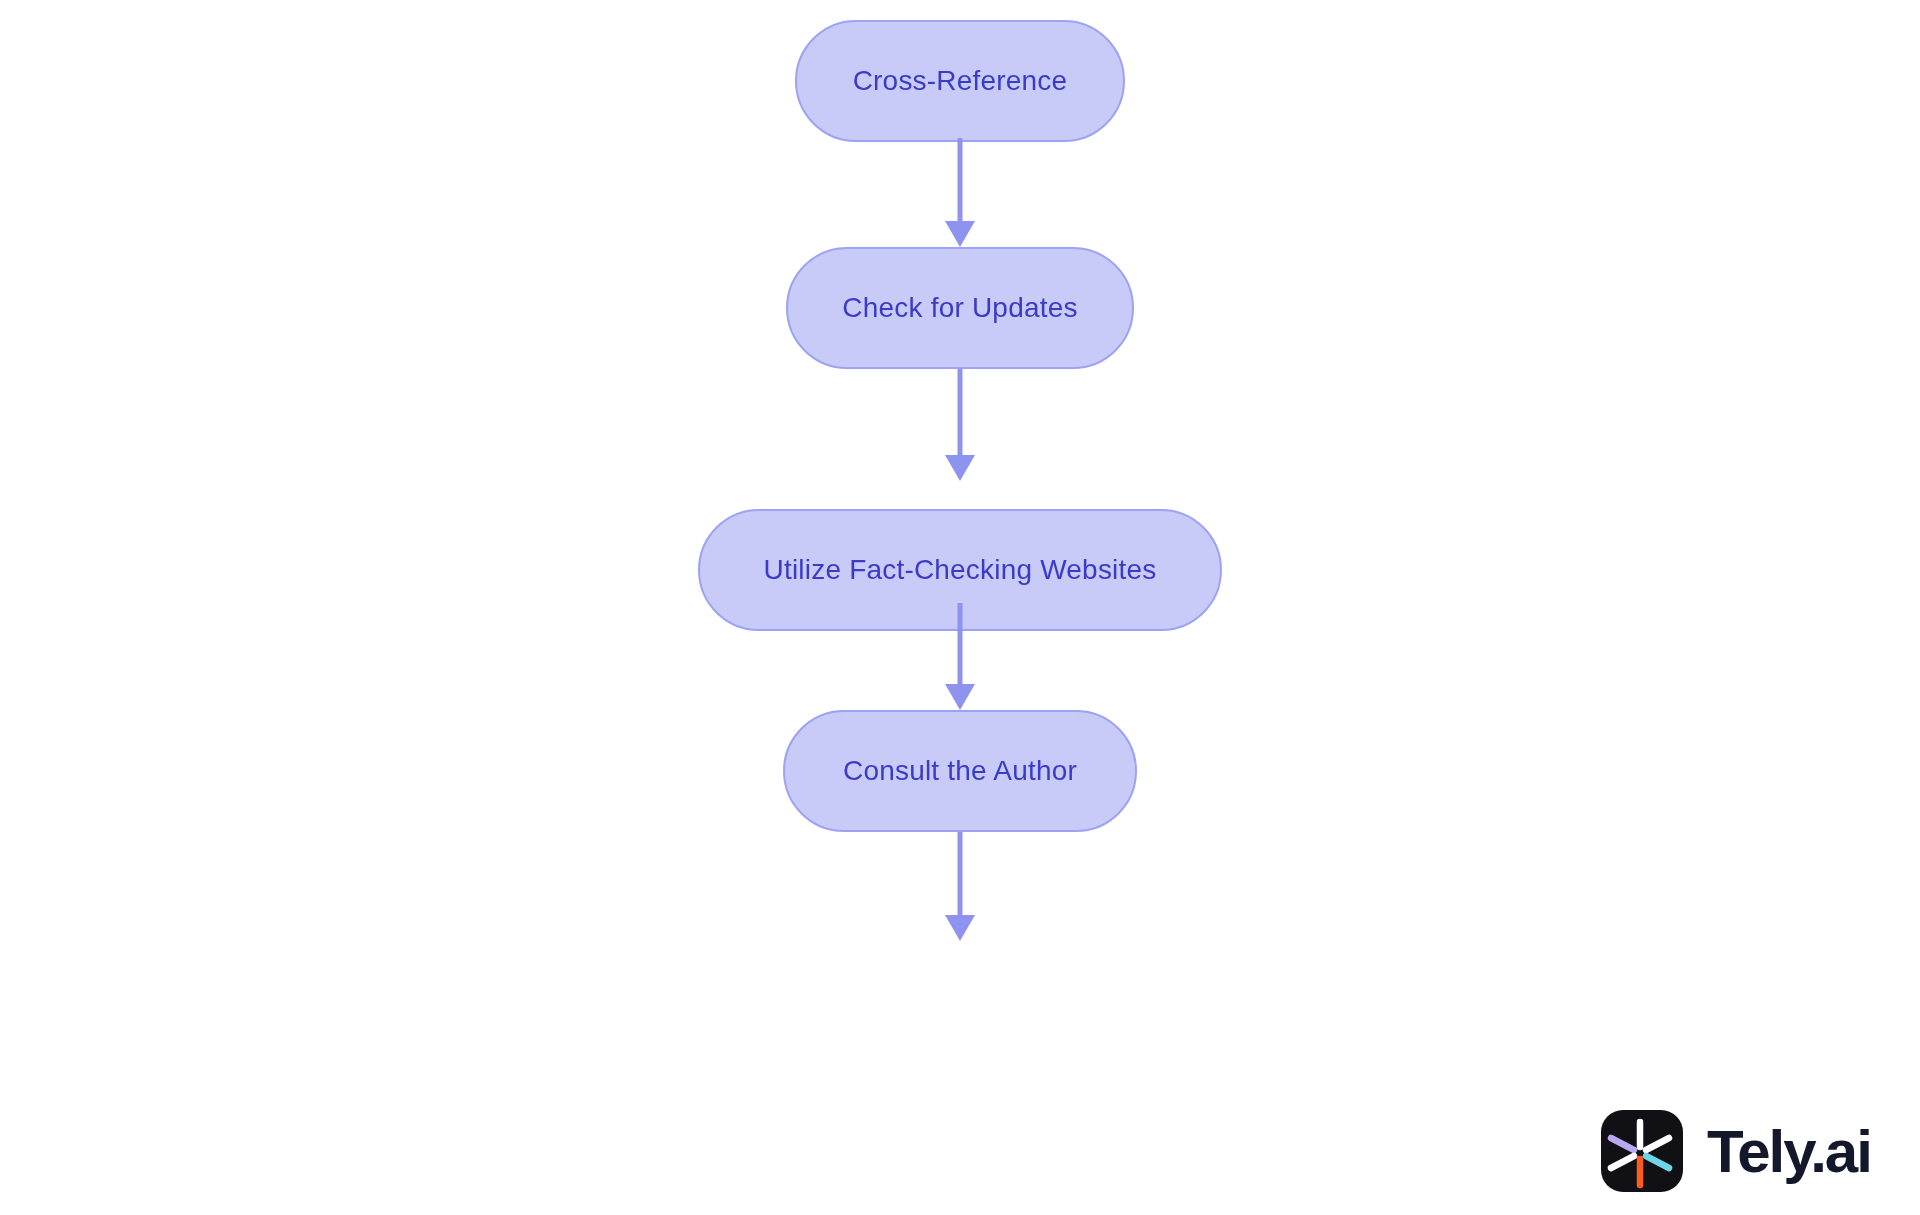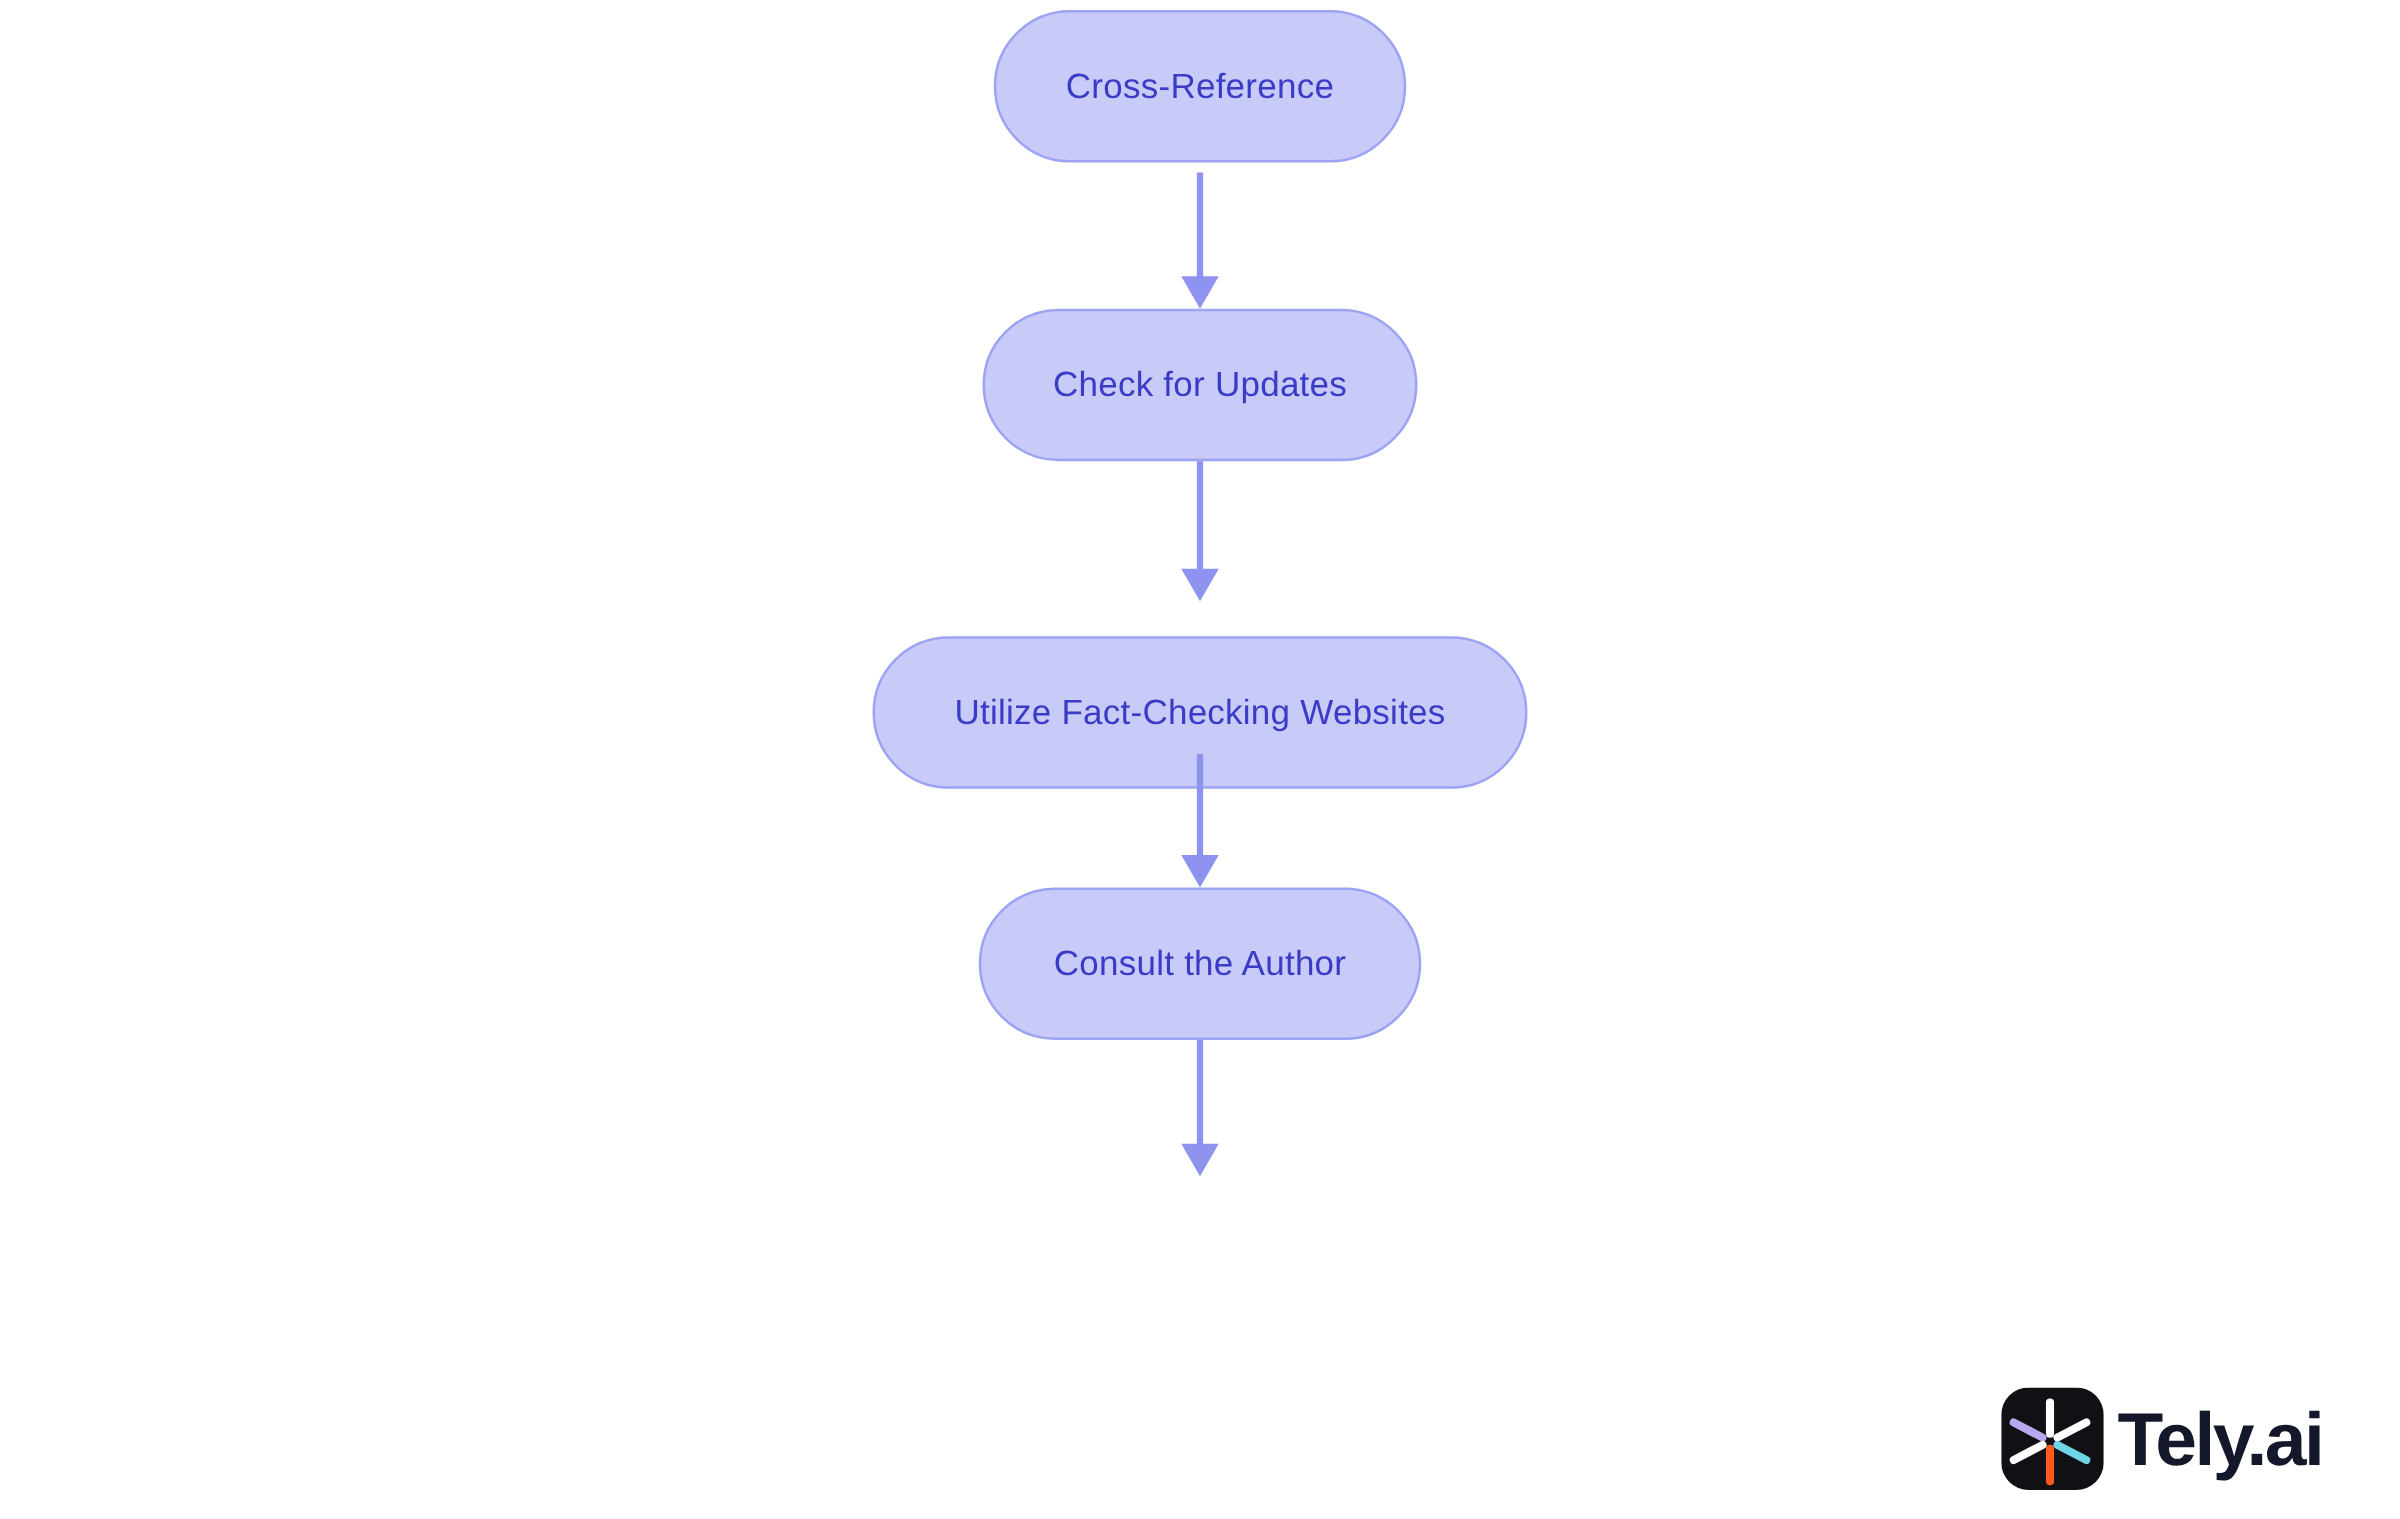--- a/index.html
+++ b/index.html
@@ -23,21 +23,21 @@
     border: 2px solid #9ca3f2;
     box-sizing: border-box;
     display: flex;
     align-items: center;
     justify-content: center;
     color: #3a3bc6;
     font-size: 28px;
     letter-spacing: 0.2px;
     white-space: nowrap;
   }
-  .n1 { top: 8px;  width: 330px; }
+  .n1 { top: 20px;  width: 330px; }
   .n2 { top: 247px; width: 348px; }
   .n3 { top: 481px; width: 524px; margin-top: 28px; }
   .n4 { top: 710px; width: 354px; }
   .n5 { top: 941px; width: 334px; }
 
   
   .arrow {
     position: absolute;
     left: 50%;
     transform: translateX(-50%);
@@ -68,21 +68,21 @@
     border-top: 26px solid #8d93ee;
   }
 
   
   .brand {
     position: absolute;
     left: 1601px;
     top: 1110px;
     display: flex;
     align-items: center;
-    gap: 11px;
+    gap: 24px;
   }
   .brand-icon { display: block; }
   .brand-name {
     font-size: 60px;
     font-weight: bold;
     letter-spacing: -2px;
     color: #14182b;
   }
 </style>
 </head>

